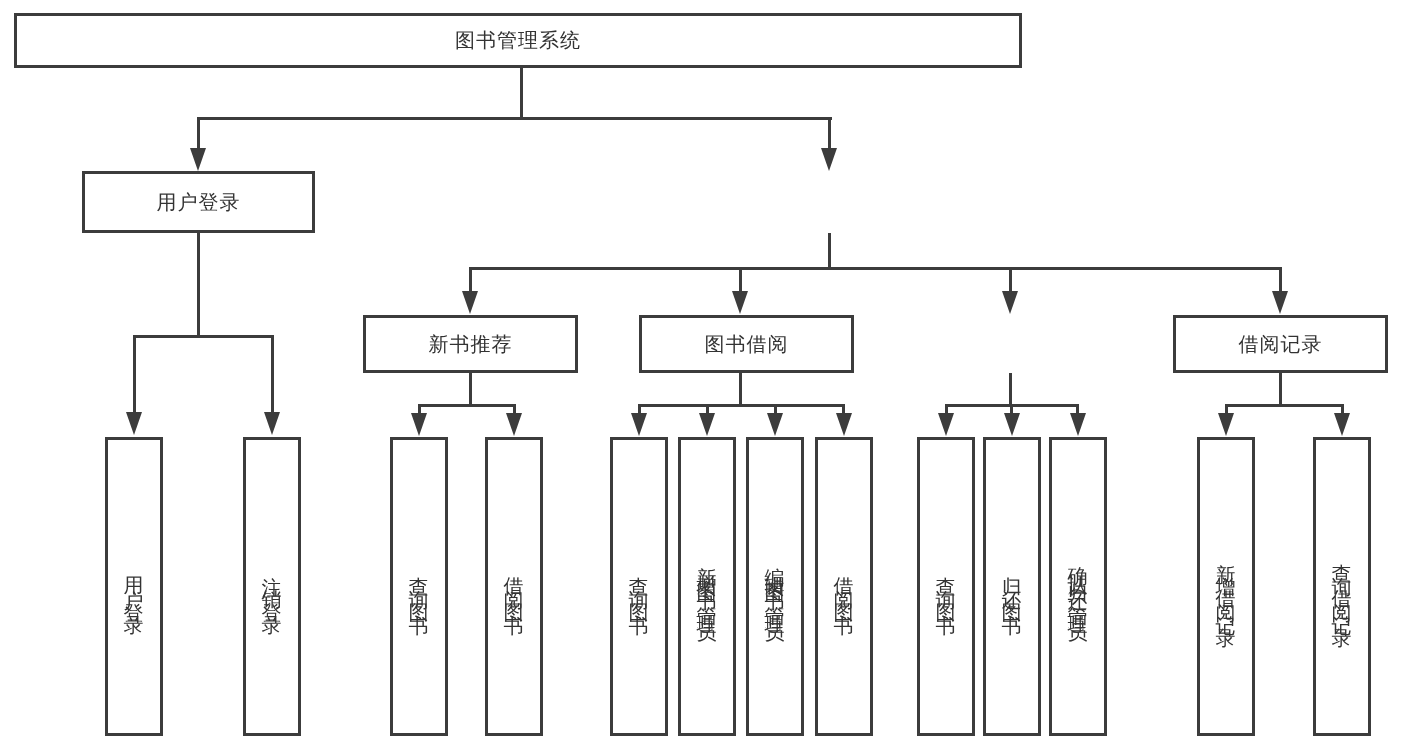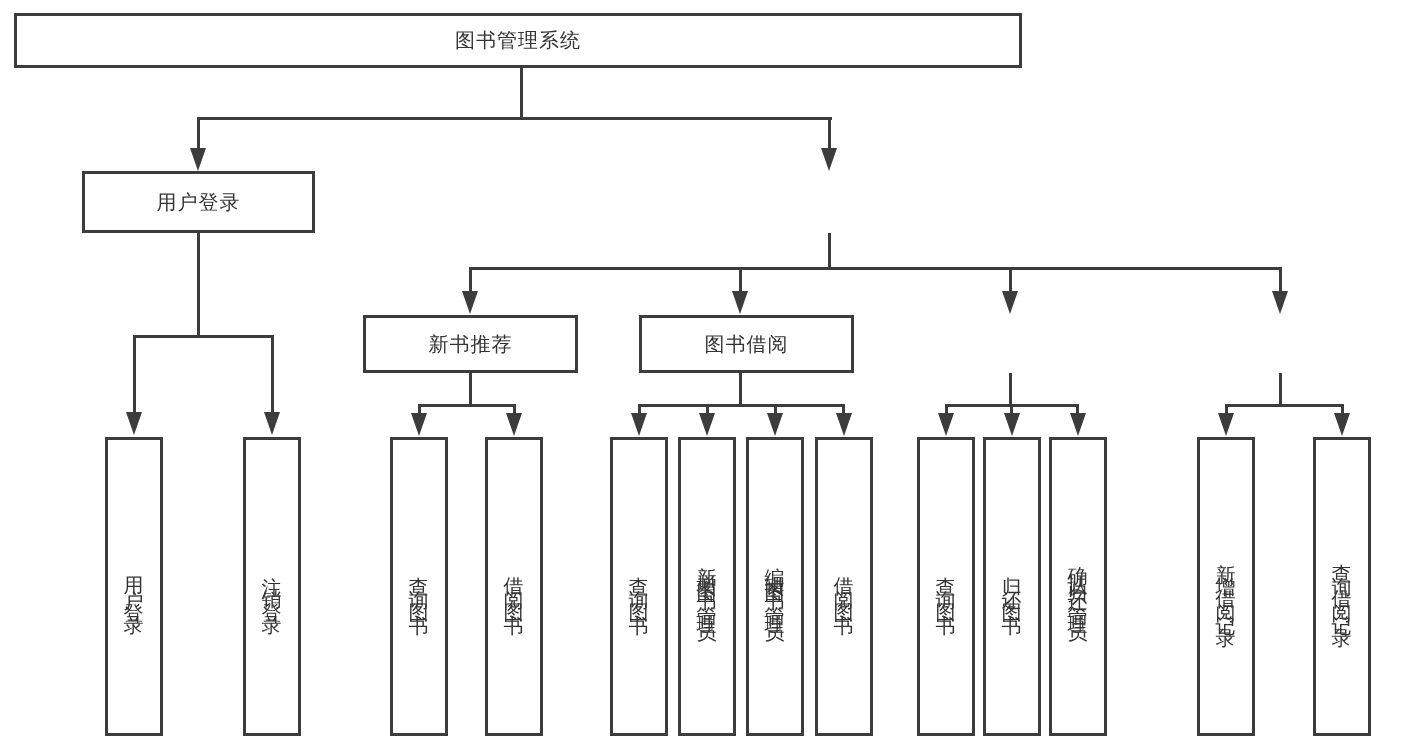--- a/index.html
+++ b/index.html
@@ -114,20 +114,23 @@
   <div class="arrow" style="left:1002px;top:291px;"></div>
   <div class="line" style="left:1279px;top:267px;width:3px;height:26px;"></div>
   <div class="arrow" style="left:1272px;top:291px;"></div>
 
   <div class="hbox" style="left:363px;top:315px;width:215px;height:58px;">
     <span class="hlabel">新书推荐</span>
   </div>
   <div class="hbox" style="left:633px;top:315px;width:215px;height:58px;margin-left:6px;">
     <span class="hlabel">图书借阅</span>
   </div>
+  <div class="hbox" style="left:1173px;top:315px;width:215px;height:58px;">
+    <span class="hlabel">借阅记录</span>
+  </div>
 
   <div class="line" style="left:469px;top:373px;width:3px;height:33px;"></div>
   <div class="line" style="left:418px;top:404px;width:98px;height:3px;"></div>
   <div class="line" style="left:418px;top:404px;width:3px;height:11px;"></div>
   <div class="arrow" style="left:411px;top:413px;"></div>
   <div class="line" style="left:513px;top:404px;width:3px;height:11px;"></div>
   <div class="arrow" style="left:506px;top:413px;"></div>
 
   <div class="line" style="left:739px;top:373px;width:3px;height:33px;"></div>
   <div class="line" style="left:638px;top:404px;width:207px;height:3px;"></div>

